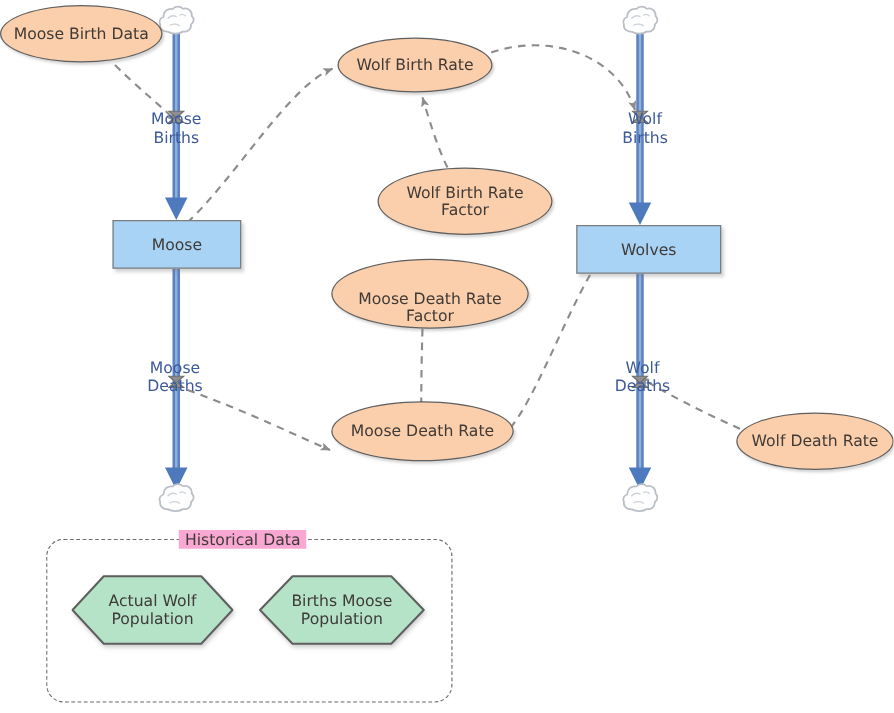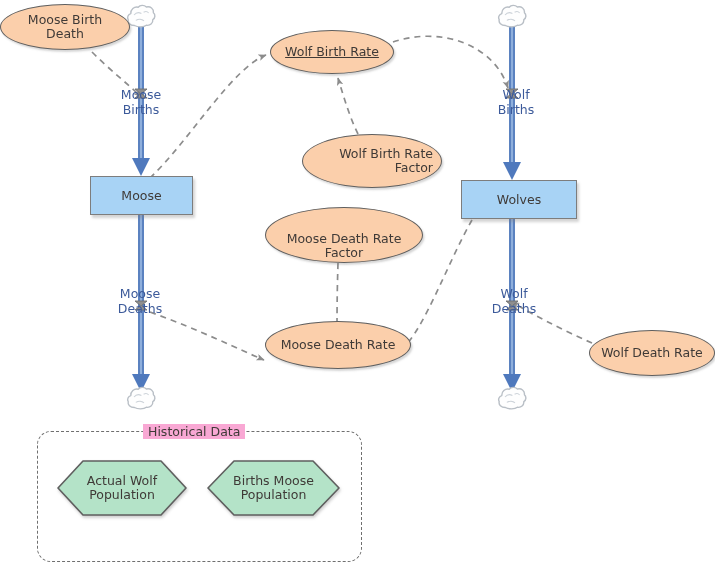--- a/index.html
+++ b/index.html
@@ -202,27 +202,27 @@
       </div>
       <div class="flow-label" style="left: 485px; top: 287px; width: 58px;">Wolf
 Deaths</div>
       <div class="node stock" style="left: 90px; top: 176px; width: 103px; height: 39px;">
         <span>Moose</span>
       </div>
       <div class="node stock" style="left: 461px; top: 180px; width: 116px; height: 39px;">
         <span>Wolves</span>
       </div>
       <div class="node ellipse" style="left: 0px; top: 4px; width: 130px; height: 46px;">
-        <span style="padding: 0px 8px;">Moose Birth Death</span>
+        <span style="padding: 0px 8px;">Moose Birth Data</span>
       </div>
       <div class="node ellipse" style="left: 270px; top: 30px; width: 124px; height: 44px;">
-        <span style="padding: 0px 8px; text-decoration: underline;">Wolf Birth Rate</span>
+        <span style="padding: 0px 8px;">Wolf Birth Rate</span>
       </div>
       <div class="node ellipse" style="left: 302px; top: 134px; width: 140px; height: 54px;">
-        <span style="padding: 0px 8px; text-align: right;">Wolf Birth Rate Factor</span>
+        <span style="padding: 0px 20px;">Wolf Birth Rate Factor</span>
       </div>
       <div class="node ellipse" style="left: 265px; top: 207px; width: 158px; height: 56px;">
         <span style="padding: 0px 8px; margin-top: 21px;">Moose Death Rate Factor</span>
       </div>
       <div class="node ellipse" style="left: 265px; top: 321px; width: 146px; height: 48px; text-align: center;">
         <span style="padding: 0px 8px;">Moose Death Rate</span>
       </div>
       <div class="node ellipse" style="left: 589px; top: 330px; width: 126px; height: 46px; text-align: center;">
         <span style="padding: 0px 8px;">Wolf Death Rate</span>
       </div>

